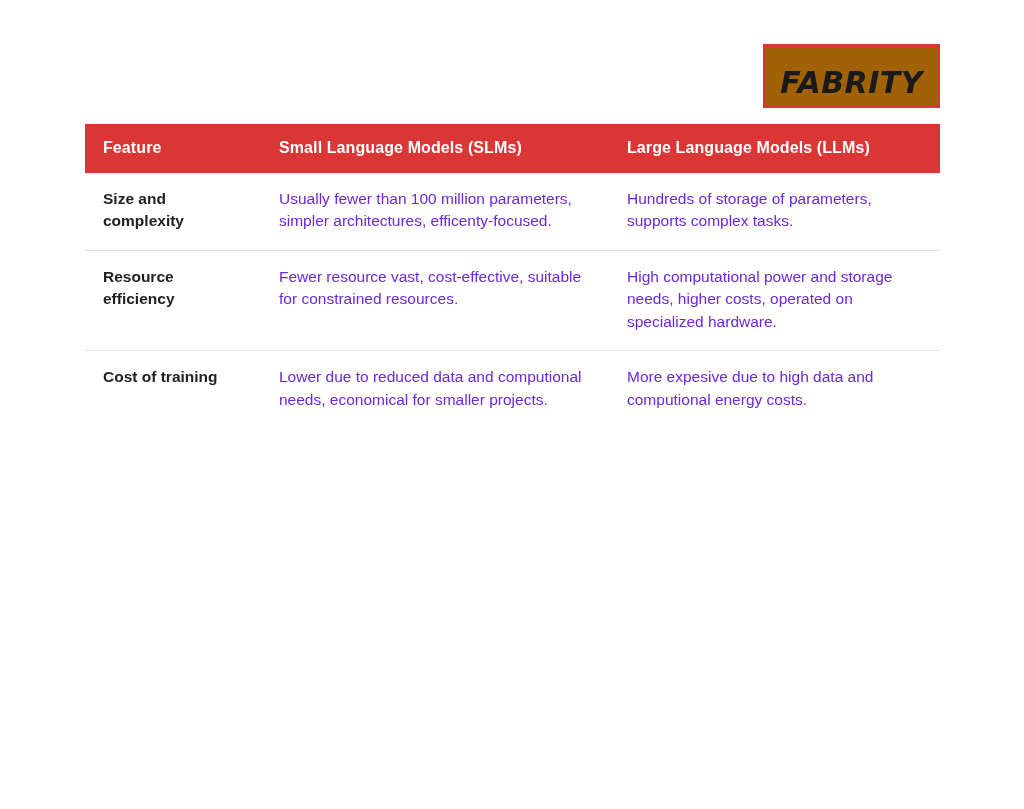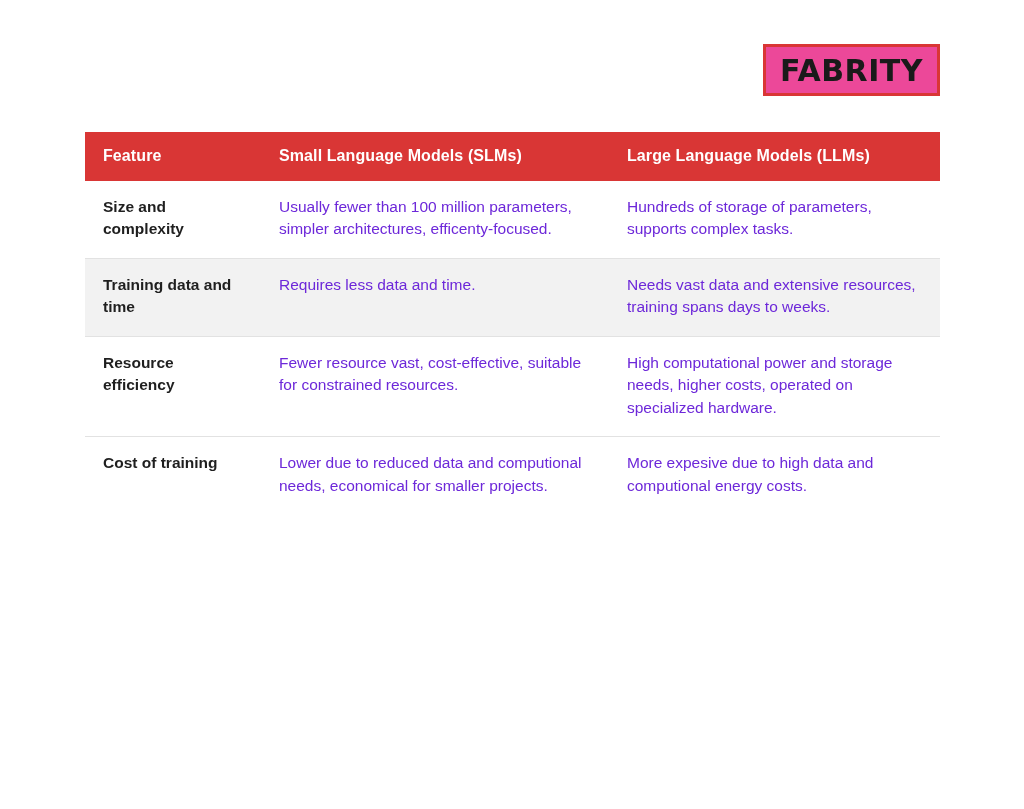--- a/index.html
+++ b/index.html
@@ -19,36 +19,37 @@
     position: relative;
     width: 1024px;
     height: 809px;
   }
   
   .logo-wrap {
     position: absolute;
     top: 44px;
     right: 84px;
     border: 3px solid #d93635;
-    padding: 8px 14px 6px 14px;
-    background: #ec4899;
+    padding: 20px 14px 6px 14px;
+    background: #a16207;
+    font-style: italic;
   }
   .logo-text {
     font-family: "DejaVu Sans", sans-serif;
     font-size: 30px;
     font-weight: bold;
     letter-spacing: 0.5px;
     color: #1a1a1a;
     line-height: 1.05;
   }
   
   .table {
     position: absolute;
     left: 85px;
-    top: 132px;
+    top: 124px;
     width: 855px;
     border-collapse: collapse;
     table-layout: fixed;
   }
   .table col.c0 { width: 176px; }
   .table col.c1 { width: 348px; }
   .table col.c2 { width: 331px; }
 
   .table thead th {
     background: #d93635;
@@ -105,25 +106,20 @@
         <th>Small Language Models (SLMs)</th>
         <th>Large Language Models (LLMs)</th>
       </tr>
     </thead>
     <tbody>
       <tr class="odd">
         <td class="feature">Size and complexity</td>
         <td>Usually fewer than 100 million parameters, simpler architectures, efficenty-focused.</td>
         <td>Hundreds of storage of parameters, supports complex tasks.</td>
       </tr>
-      <tr class="even">
-        <td class="feature">Training data and time</td>
-        <td>Requires less data and time.</td>
-        <td>Needs vast data and extensive resources, training spans days to weeks.</td>
-      </tr>
       <tr class="odd">
         <td class="feature">Resource efficiency</td>
         <td>Fewer resource vast, cost-effective, suitable for constrained resources.</td>
         <td>High computational power and storage needs, higher costs, operated on specialized hardware.</td>
       </tr>
       <tr class="odd">
         <td class="feature">Cost of training</td>
         <td>Lower due to reduced data and computional needs, economical for smaller projects.</td>
         <td>More expesive due to high data and computional energy costs.</td>
       </tr>

